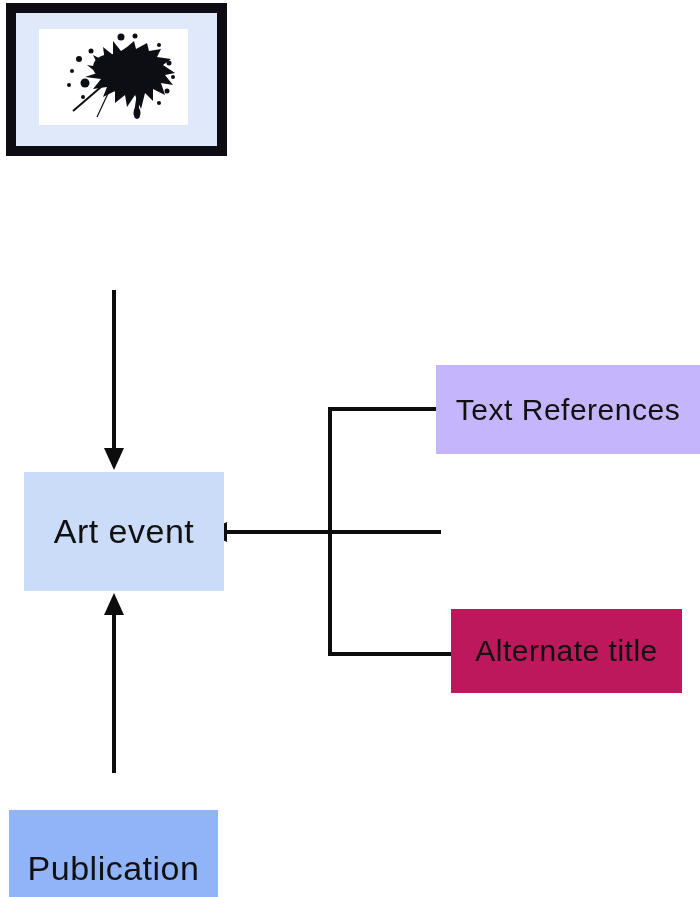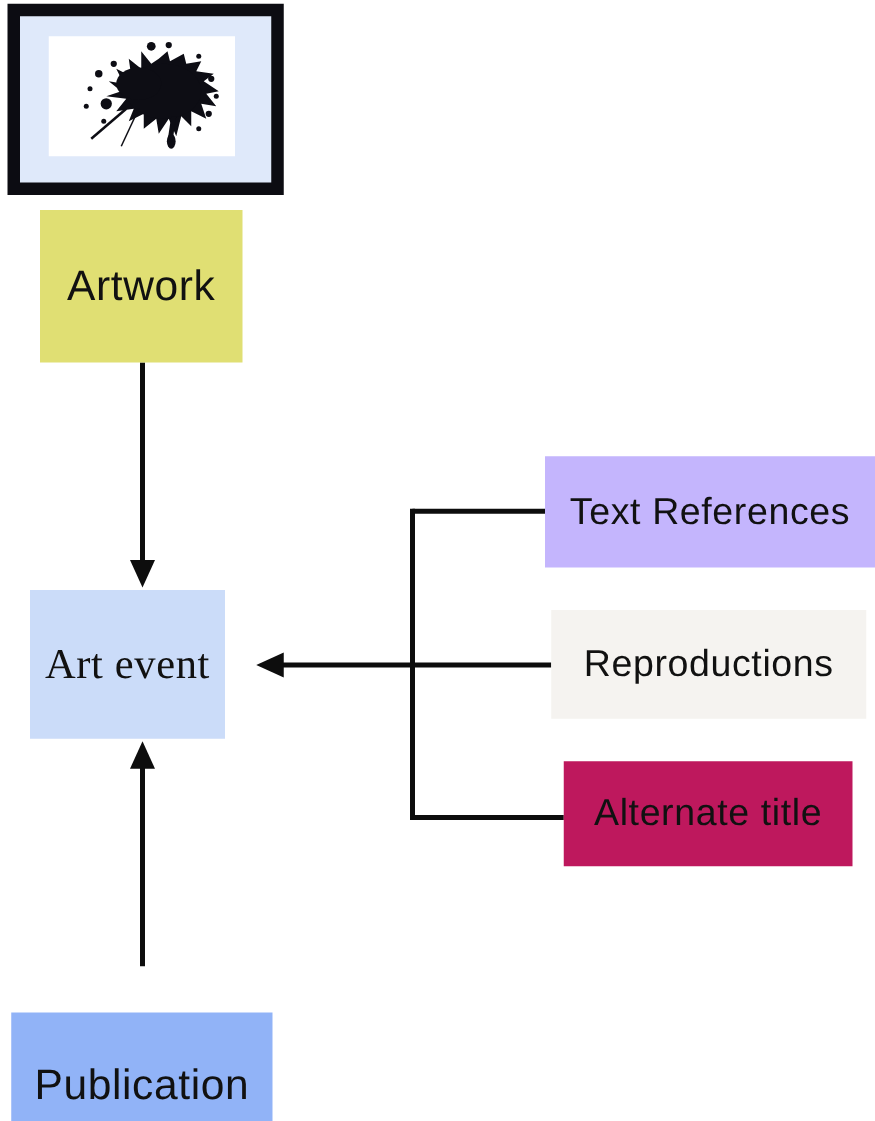--- a/index.html
+++ b/index.html
@@ -67,37 +67,31 @@
     <line x1="114" y1="773" x2="114" y2="613"></line>
     <polygon points="114,593 104,615 124,615"></polygon>
 
     <line x1="330" y1="407" x2="330" y2="656"></line>
     <line x1="330" y1="409" x2="436" y2="409"></line>
     <line x1="226" y1="532" x2="441" y2="532"></line>
     <line x1="330" y1="654" x2="451" y2="654"></line>
     <polygon points="205,532 227,522 227,542"></polygon>
   </svg>
 
-  <div class="node" style="left: 32px; top: 168px; width: 162px; height: 122px; background: rgb(224, 223, 115);">
-    <span>Artwork</span>
-  </div>
 
-  <div class="node" style="left: 24px; top: 472px; width: 156px; height: 119px; background: rgb(203, 220, 249); font-family: Liberation Serif, serif;">
+  <div class="node" style="left: 24px; top: 472px; width: 200px; height: 119px; background: rgb(203, 220, 249);">
     <span>Art event</span>
   </div>
 
   <div class="node" style="left: 9px; top: 810px; width: 209px; height: 117px; background: rgb(145, 179, 247);">
     <span>Publication</span>
   </div>
 
   <div class="node small" style="left: 436px; top: 365px; width: 264px; height: 89px; background: #c4b5fd;">
     <span>Text References</span>
   </div>
 
-  <div class="node small" style="left: 441px; top: 488px; width: 252px; height: 87px; background: rgb(245, 243, 240);">
-    <span>Reproductions</span>
-  </div>
 
   <div class="node small" style="left: 451px; top: 609px; width: 231px; height: 84px; background: #be185d;">
     <span>Alternate title</span>
   </div>
 
 </div>
 
 </body></html>

